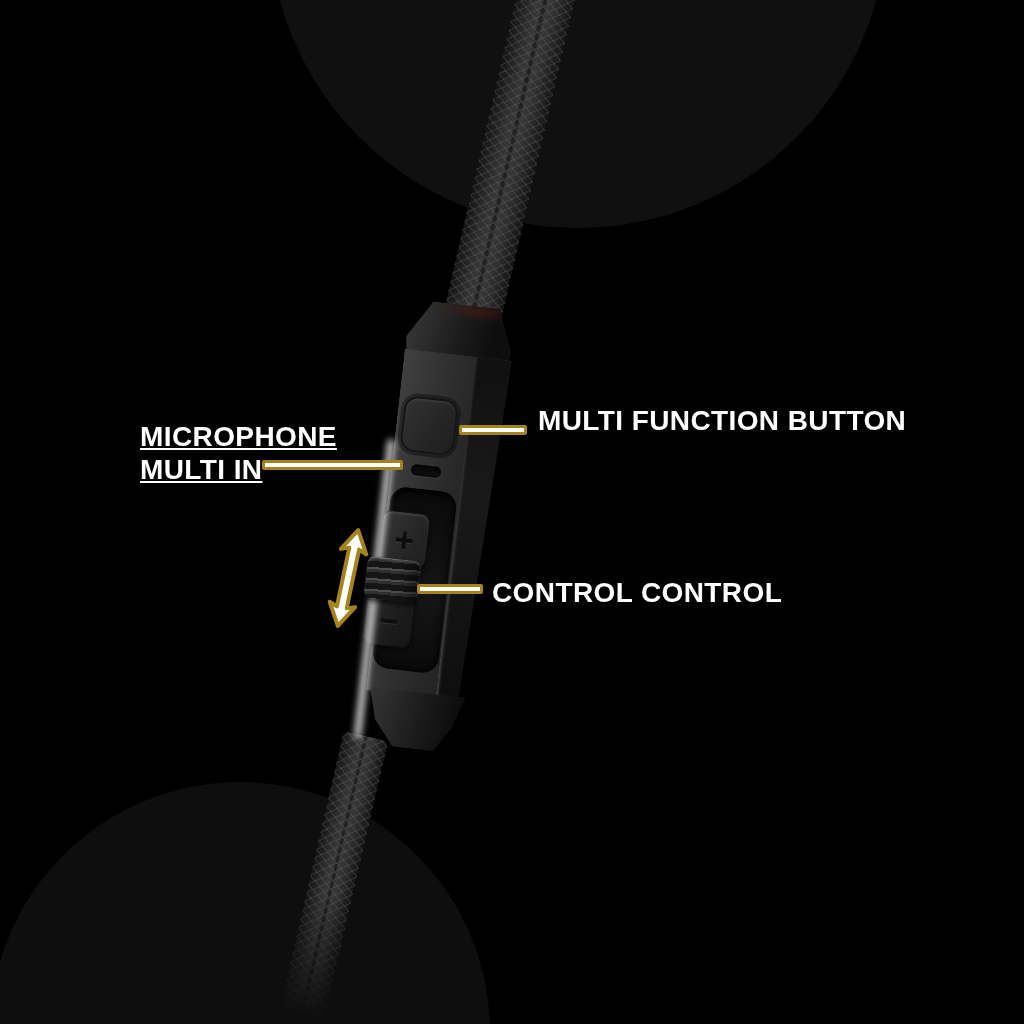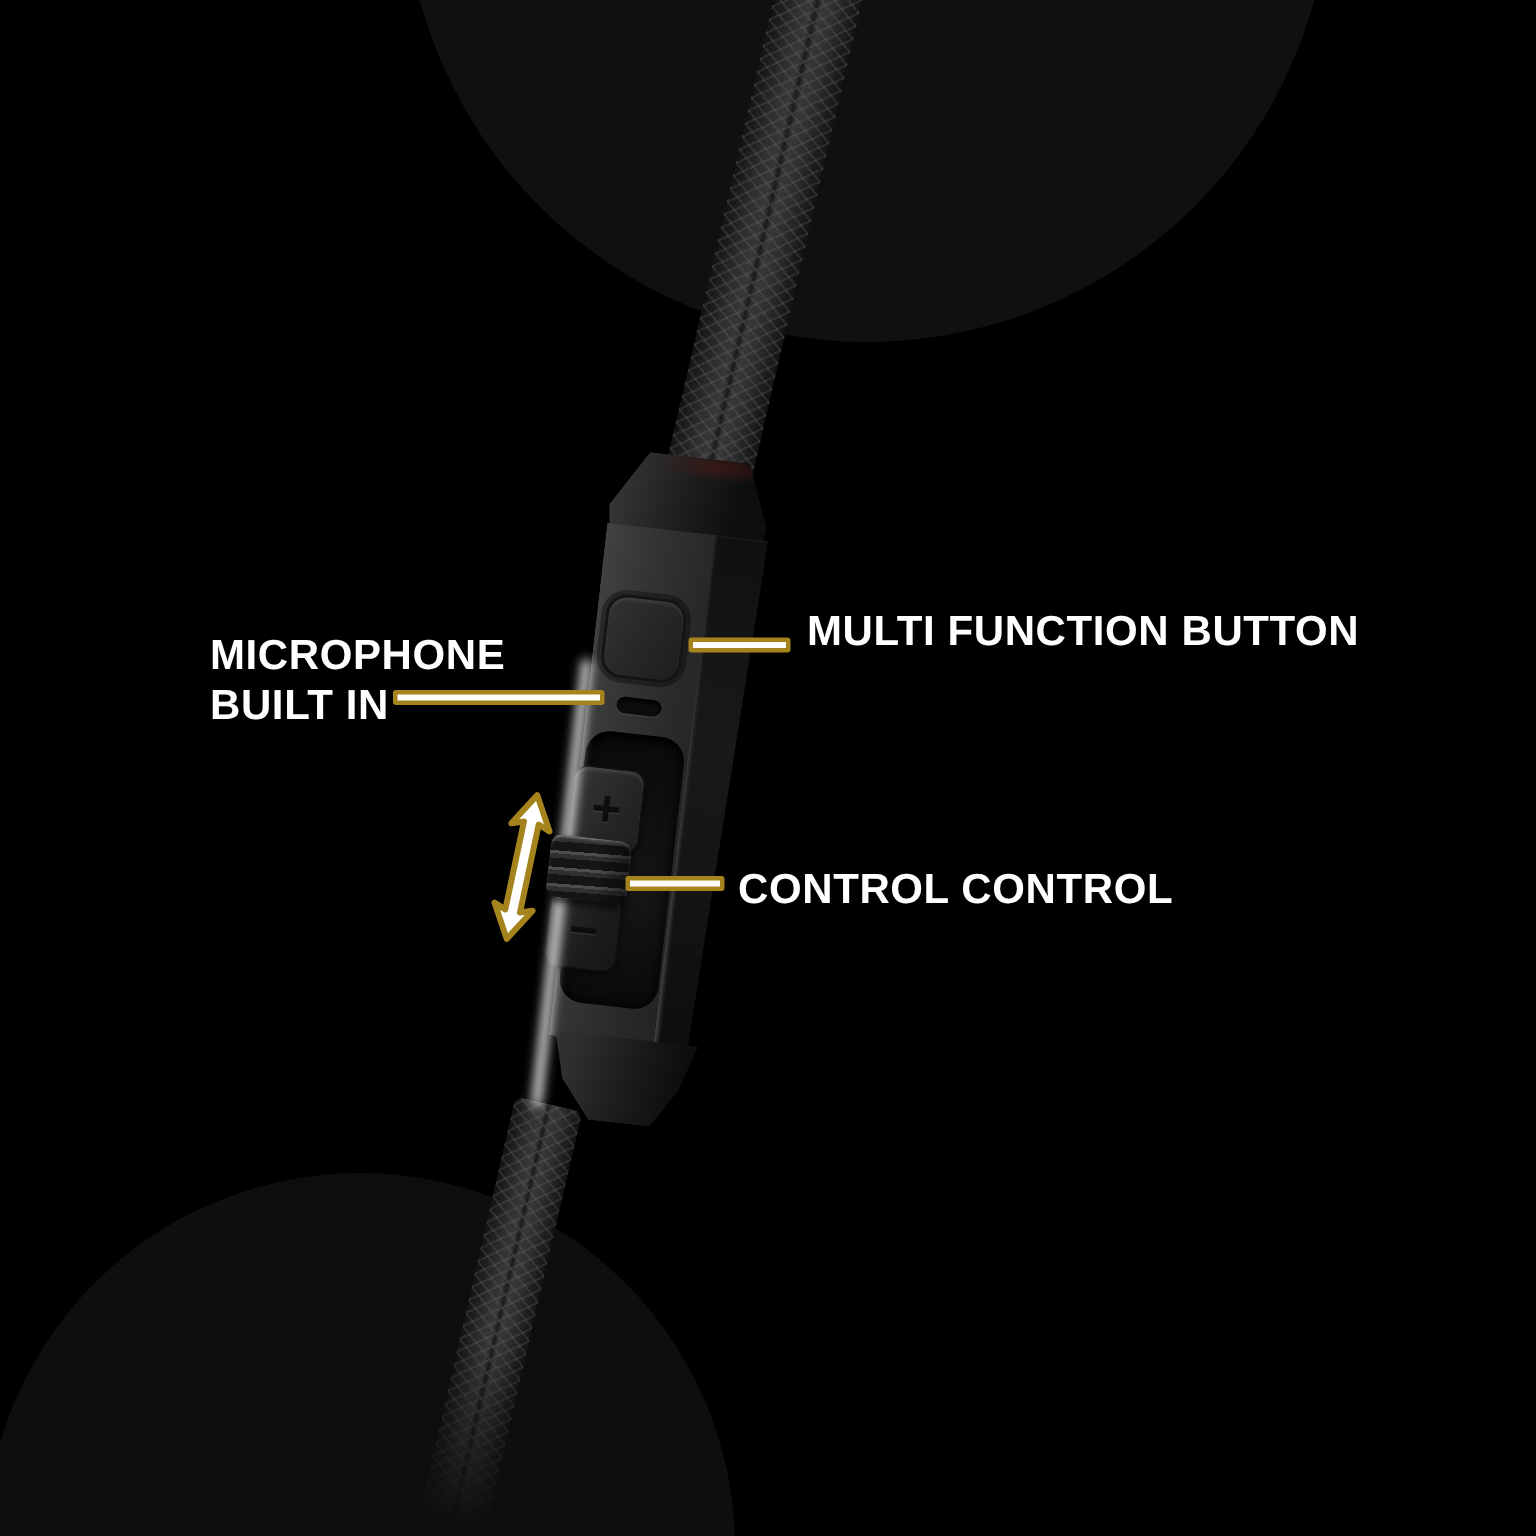--- a/index.html
+++ b/index.html
@@ -117,21 +117,21 @@
   #line-mic{left:262px;top:460px;width:135px;}
   #line-mfb{left:459px;top:425px;width:62px;}
   #line-vol{left:417px;top:584px;width:60px;}
 
   #arrow-volume{position:absolute;left:320px;top:526px;width:56px;height:104px;transform:rotate(12deg);z-index:10;}
 
   .label{
     position:absolute;color:#fff;font-weight:700;font-size:28px;line-height:33px;
     letter-spacing:0.4px;white-space:nowrap;z-index:11;
   }
-  #label-mic{left:140px;top:420px;}
+  #label-mic{left:140px;top:420px;text-decoration:underline;}
   #label-mfb{left:538px;top:404px;}
   #label-vol{left:492px;top:576px;}
 </style>
 </head>
 <body>
 
 <div id="stage">
 
   <div id="bg-circle-top" class="bg-circle"></div>
   <div id="bg-circle-bottom" class="bg-circle"></div>
@@ -160,18 +160,18 @@
   <svg id="arrow-volume" viewBox="0 0 56 104">
     <path d="M28 3 L41 25 L33 22 L33 82 L41 79 L28 101 L15 79 L23 82 L23 22 L15 25 Z" fill="#FFFFFF" stroke="#A5831D" stroke-width="4" stroke-linejoin="round"></path>
   </svg>
 
   <div id="line-mic" class="callout-line"></div>
   <div id="line-mfb" class="callout-line"></div>
   <div id="line-vol" class="callout-line"></div>
 
   <div id="label-mic" class="label">
     <div>MICROPHONE</div>
-    <div>BUILT IN</div>
+    <div>MULTI IN</div>
   </div>
   <div id="label-mfb" class="label">MULTI FUNCTION BUTTON</div>
   <div id="label-vol" class="label">CONTROL CONTROL</div>
 
 </div>
 
 </body></html>

